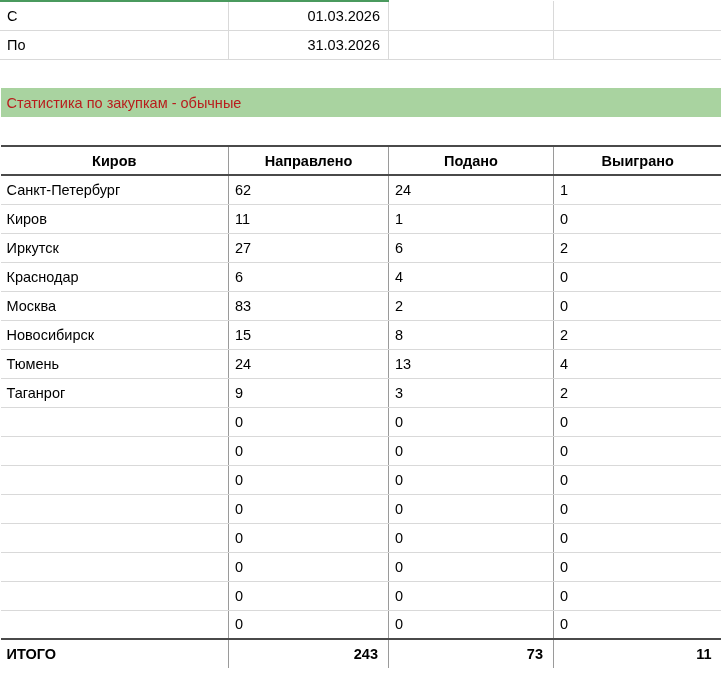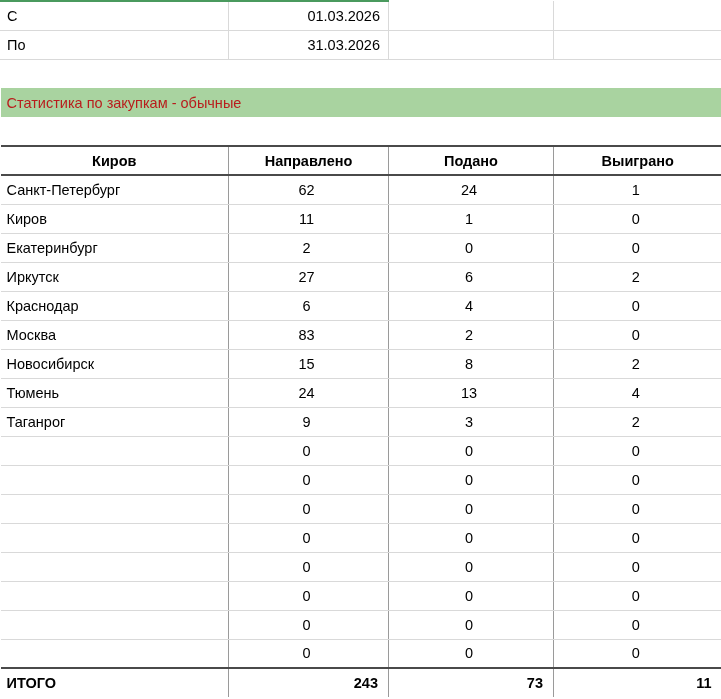--- a/index.html
+++ b/index.html
@@ -106,21 +106,21 @@
   }
   .data td:first-child {
     text-align: left;
     border-right: 1px solid #9a9a9a;
   }
   .data td:last-child {
     border-right: none;
     padding-right: 10px;
   }
   .data td.num {
-    text-align: center;
+    text-align: left;
     padding-right: 10px;
     margin-top: 18px;
   }
 
   
   .totals td {
     font-weight: bold;
     border-top: 2px solid #4a4a4a;
     border-right: 1px solid #9a9a9a;
     height: 30px;
@@ -179,26 +179,20 @@
         <td class="num">24</td>
         <td class="num">1</td>
       </tr>
       <tr class="data">
         <td>Киров</td>
         <td class="num">11</td>
         <td class="num">1</td>
         <td class="num">0</td>
       </tr>
       <tr class="data">
-        <td>Екатеринбург</td>
-        <td class="num">2</td>
-        <td class="num">0</td>
-        <td class="num">0</td>
-      </tr>
-      <tr class="data">
         <td>Иркутск</td>
         <td class="num">27</td>
         <td class="num">6</td>
         <td class="num">2</td>
       </tr>
       <tr class="data">
         <td>Краснодар</td>
         <td class="num">6</td>
         <td class="num">4</td>
         <td class="num">0</td>

